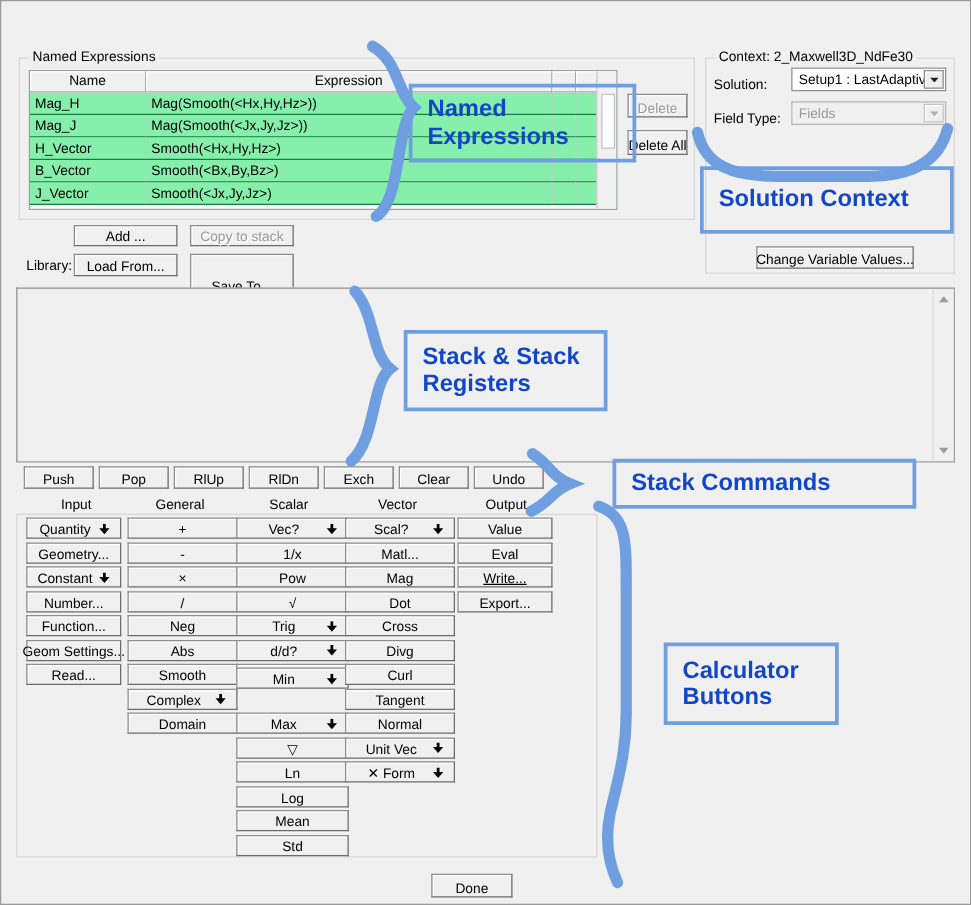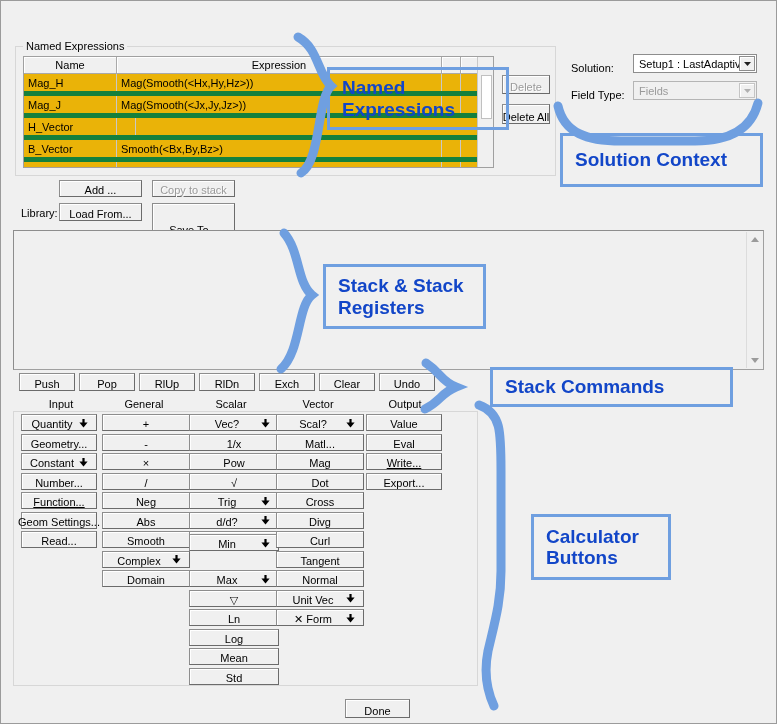--- a/index.html
+++ b/index.html
@@ -40,21 +40,21 @@
   .btn.dis{color:#9a9a9a;text-shadow:1px 1px 0 #fdfdfd;}
   .btn .lbl{pointer-events:none;}
   .btn .arw{position:absolute;right:8px;top:50%;margin-top:-4px;width:9px;height:9px;}
 
   
   .tbl{position:absolute;box-sizing:border-box;border:1px solid #a0a0a0;background:#ffffff;overflow:hidden;}
   .thead{display:flex;height:17px;}
   .th{background:#f0f0f0;border-right:1px solid #a9a9a9;border-bottom:1px solid #a9a9a9;
       box-shadow:inset 1px 1px 0 #ffffff;display:flex;align-items:center;justify-content:center;
       font-size:11px;box-sizing:border-box;}
-  .trow{display:flex;height:17px;background:#eab308;border-bottom:5px solid #15803d;}
+  .trow{display:flex;height:17px;background:#86efac;border-bottom:1px solid #15803d;}
   .trow .td{border-right:1px solid #c8c8c8;box-sizing:border-box;display:flex;align-items:center;
             padding-left:4px;font-size:11px;overflow:hidden;white-space:nowrap;}
 
   
   .combo{position:absolute;box-sizing:border-box;height:19px;background:#ffffff;border:1px solid #8d8d8d;
          display:flex;align-items:center;font-size:11px;padding-left:5px;}
   .combo.dis{background:#f0f0f0;color:#9a9a9a;border-color:#b5b5b5;}
   .combo .cbx{position:absolute;right:1px;top:1px;bottom:1px;width:16px;background:#f0f0f0;
               border:1px solid #8d8d8d;box-shadow:inset 1px 1px 0 #fff;box-sizing:border-box;
               display:flex;align-items:center;justify-content:center;}
@@ -104,20 +104,21 @@
           <div class="td" style="width:32px;border-right:none"></div>
         </div>
         <div class="trow">
           <div class="td" style="width:93px">Mag_J</div>
           <div class="td" style="width:325px">Mag(Smooth(&lt;Jx,Jy,Jz&gt;))</div>
           <div class="td" style="width:19px"></div>
           <div class="td" style="width:32px;border-right:none"></div>
         </div>
         <div class="trow">
           <div class="td" style="width:93px">H_Vector</div>
+          <div class="td" style="width:325px">Smooth(&lt;Hx,Hy,Hz&gt;)</div>
           <div class="td" style="width:19px"></div>
           <div class="td" style="width:32px;border-right:none"></div>
         </div>
         <div class="trow">
           <div class="td" style="width:93px">B_Vector</div>
           <div class="td" style="width:325px">Smooth(&lt;Bx,By,Bz&gt;)</div>
           <div class="td" style="width:19px"></div>
           <div class="td" style="width:32px;border-right:none"></div>
         </div>
         <div class="trow">
@@ -148,38 +149,44 @@
     </div>
 
   <span class="lbl-st" style="left:20px;top:206px;">Library:</span>
   <div class="btn" style="left:58px;top:202px;width:83px;height:18px;">
     <span class="lbl">Load From...</span>
     </div>
   <div class="btn" style="left:151px;top:202px;width:83px;height:34px;">
     <span class="lbl">Save To...</span>
     </div>
 
+  <div class="grp" style="left:563px;top:45px;width:200px;height:173px;">
+    <span class="grp-t">Context: 2_Maxwell3D_NdFe30</span>
+  </div>
   <span class="lbl-st" style="left:570px;top:61px;">Solution:</span>
   <div class="combo" style="left:632px;top:53px;width:124px;">
     <span>Setup1 : LastAdaptive</span>
     <span class="cbx">
       <svg width="7" height="4" viewBox="0 0 7 4">
           <path d="M0 0 L7 0 L3.5 4 Z" fill="#202020"></path>
         </svg>
     </span>
   </div>
   <span class="lbl-st" style="left:570px;top:88px;">Field Type:</span>
   <div class="combo dis" style="left:632px;top:80px;width:124px;">
     <span>Fields</span>
     <span class="cbx">
       <svg width="7" height="4" viewBox="0 0 7 4">
           <path d="M0 0 L7 0 L3.5 4 Z" fill="#b0b0b0"></path>
         </svg>
     </span>
   </div>
+  <div class="btn" style="left:604px;top:196px;width:126px;height:18px;">
+    <span class="lbl">Change Variable Values...</span>
+    </div>
 
   <div id="stackpanel" style="left:12px;top:229px;width:751px;height:140px;">
     <span style="position:absolute;left:4px;top:3px;"></span>
     <div class="vscroll">
       <div class="ar up">
         <svg width="8" height="5" viewBox="0 0 8 5">
             <path d="M4 0 L8 5 L0 5 Z" fill="#9b9b9b"></path>
           </svg>
         </div>
       <div class="ar dn">
@@ -236,21 +243,21 @@
       <div class="btn" style="left: 20px; top: 452px; width: 76px; height: 17px;">
         <span class="lbl" style="margin-right: 14px;">Constant</span>
         <span class="arw"><svg width="9" height="9" viewBox="0 0 9 9">
             <rect x="3.4" y="0" width="2.2" height="4.4" fill="#000"></rect>
             <path d="M0.4 3.6 L8.6 3.6 L4.5 8.4 Z" fill="#000"></path>
           </svg></span>
       </div>
       <div class="btn" style="left: 20px; top: 471.5px; width: 76px; height: 17px;">
         <span class="lbl">Number...</span>
       </div>
-      <div class="btn" style="left: 20px; top: 491px; width: 76px; height: 17px; text-decoration: underline;">
+      <div class="btn" style="left: 20px; top: 491px; width: 76px; height: 17px;">
         <span class="lbl">Function...</span>
       </div>
       <div class="btn" style="left: 20px; top: 510.5px; width: 76px; height: 17px;">
         <span class="lbl">Geom Settings...</span>
       </div>
       <div class="btn" style="left: 20px; top: 530px; width: 76px; height: 17px;">
         <span class="lbl">Read...</span>
       </div>
       <div class="btn" style="left: 101px; top: 413px; width: 88px; height: 17px;">
         <span class="lbl">+</span>

